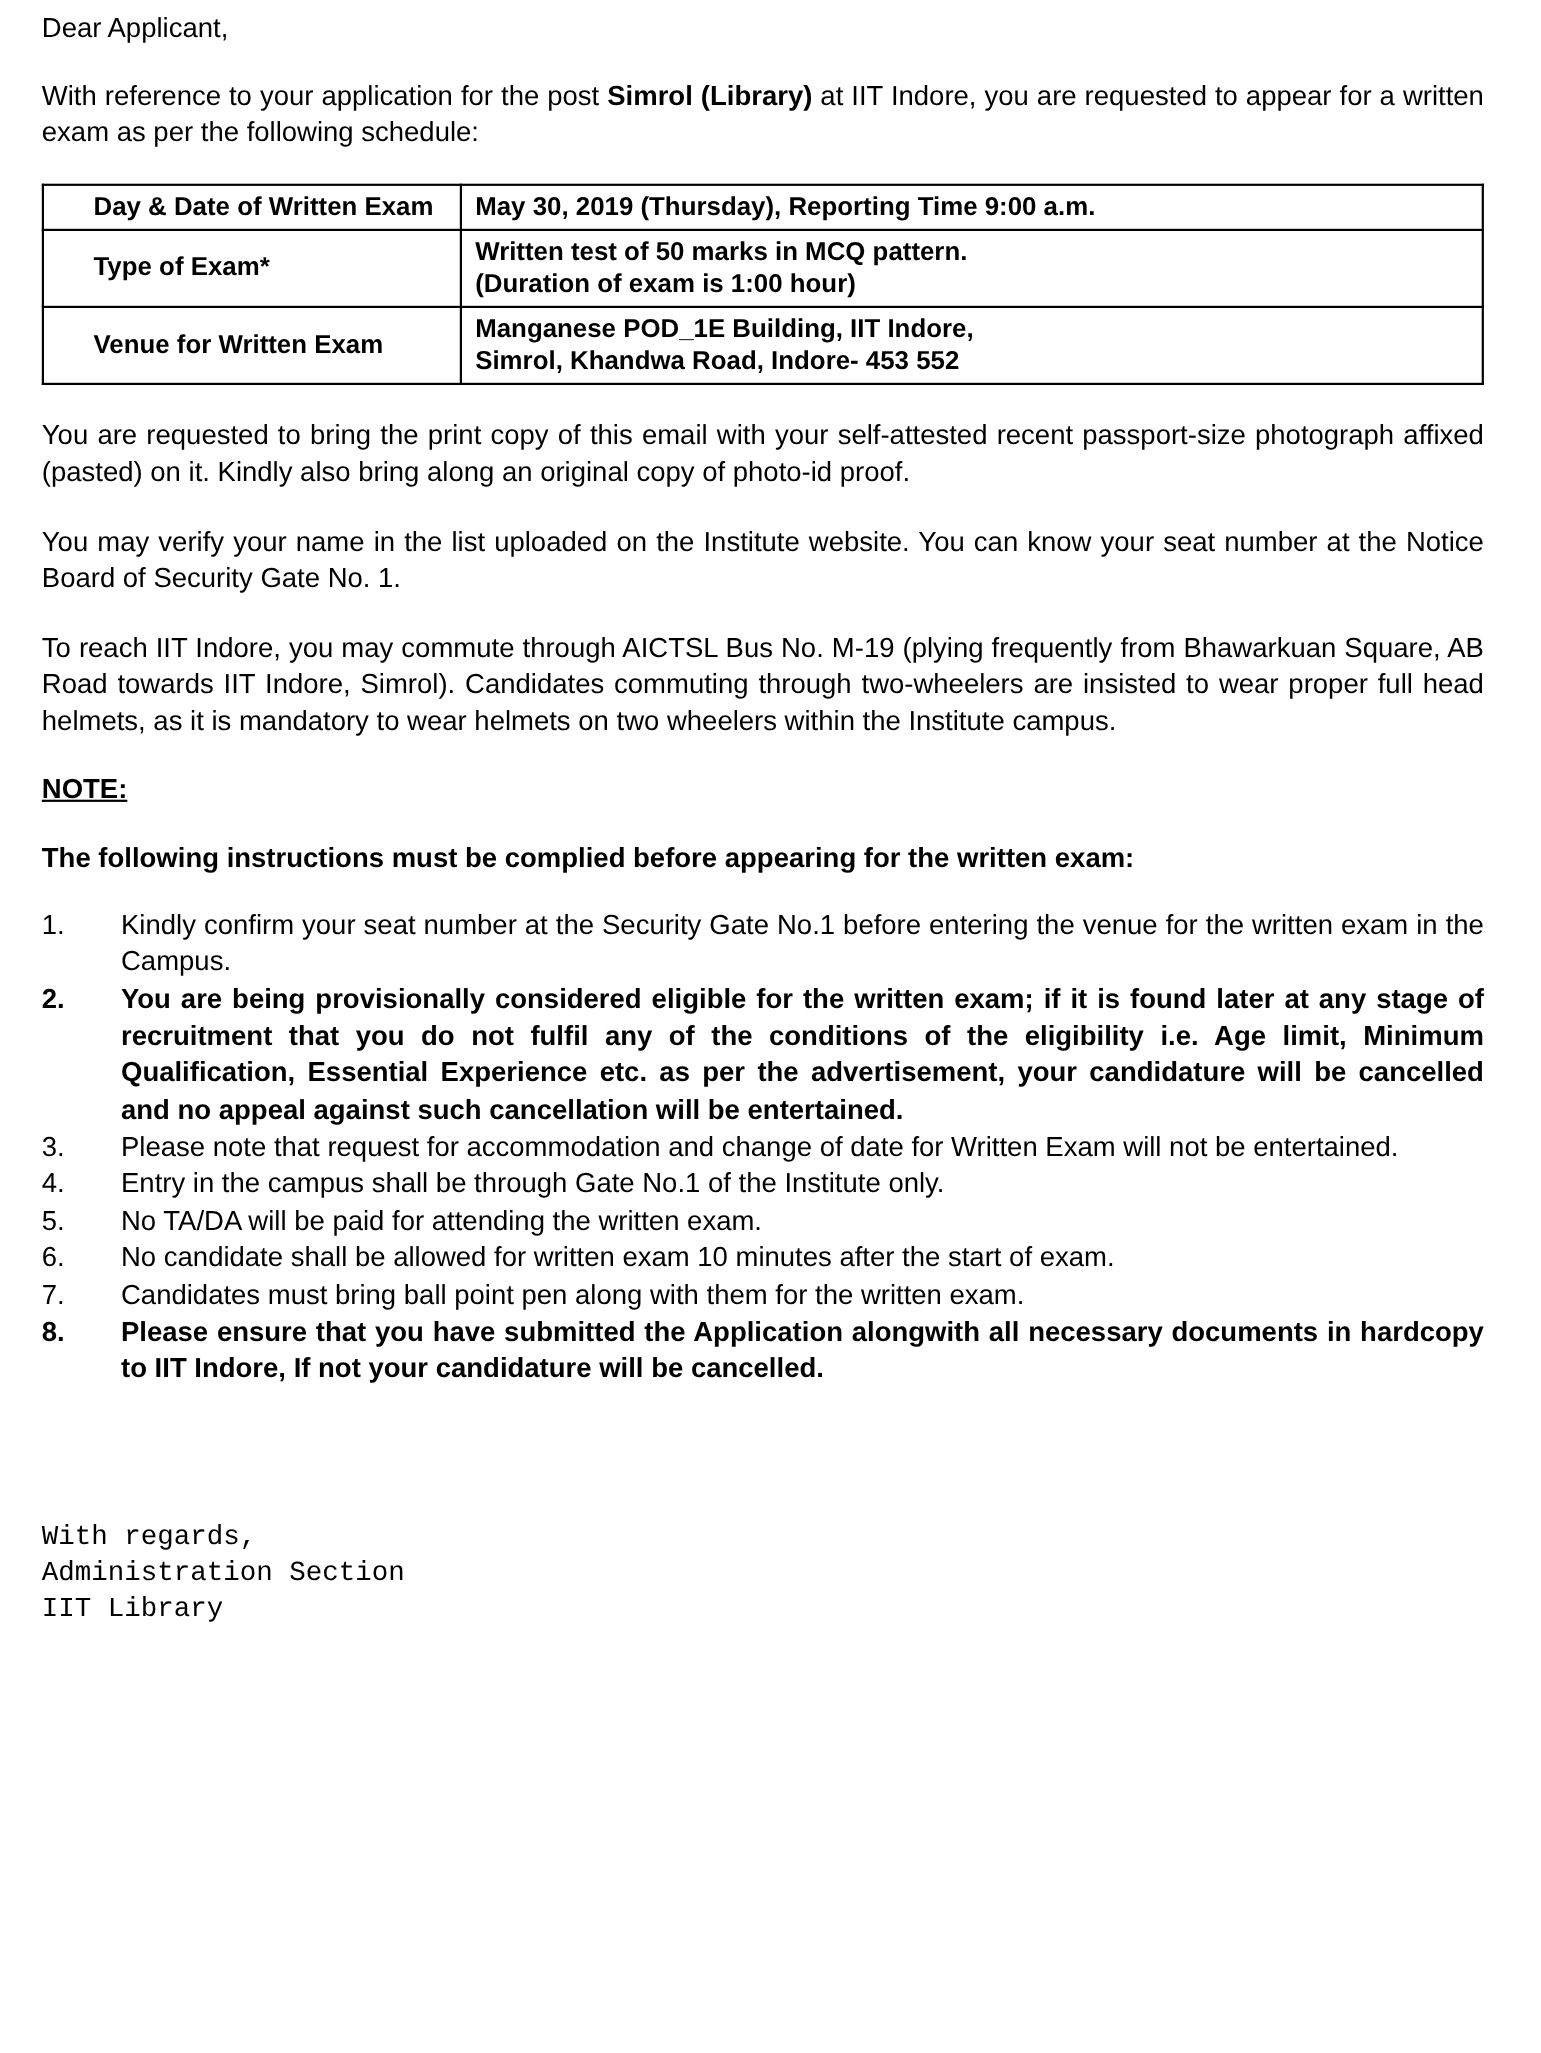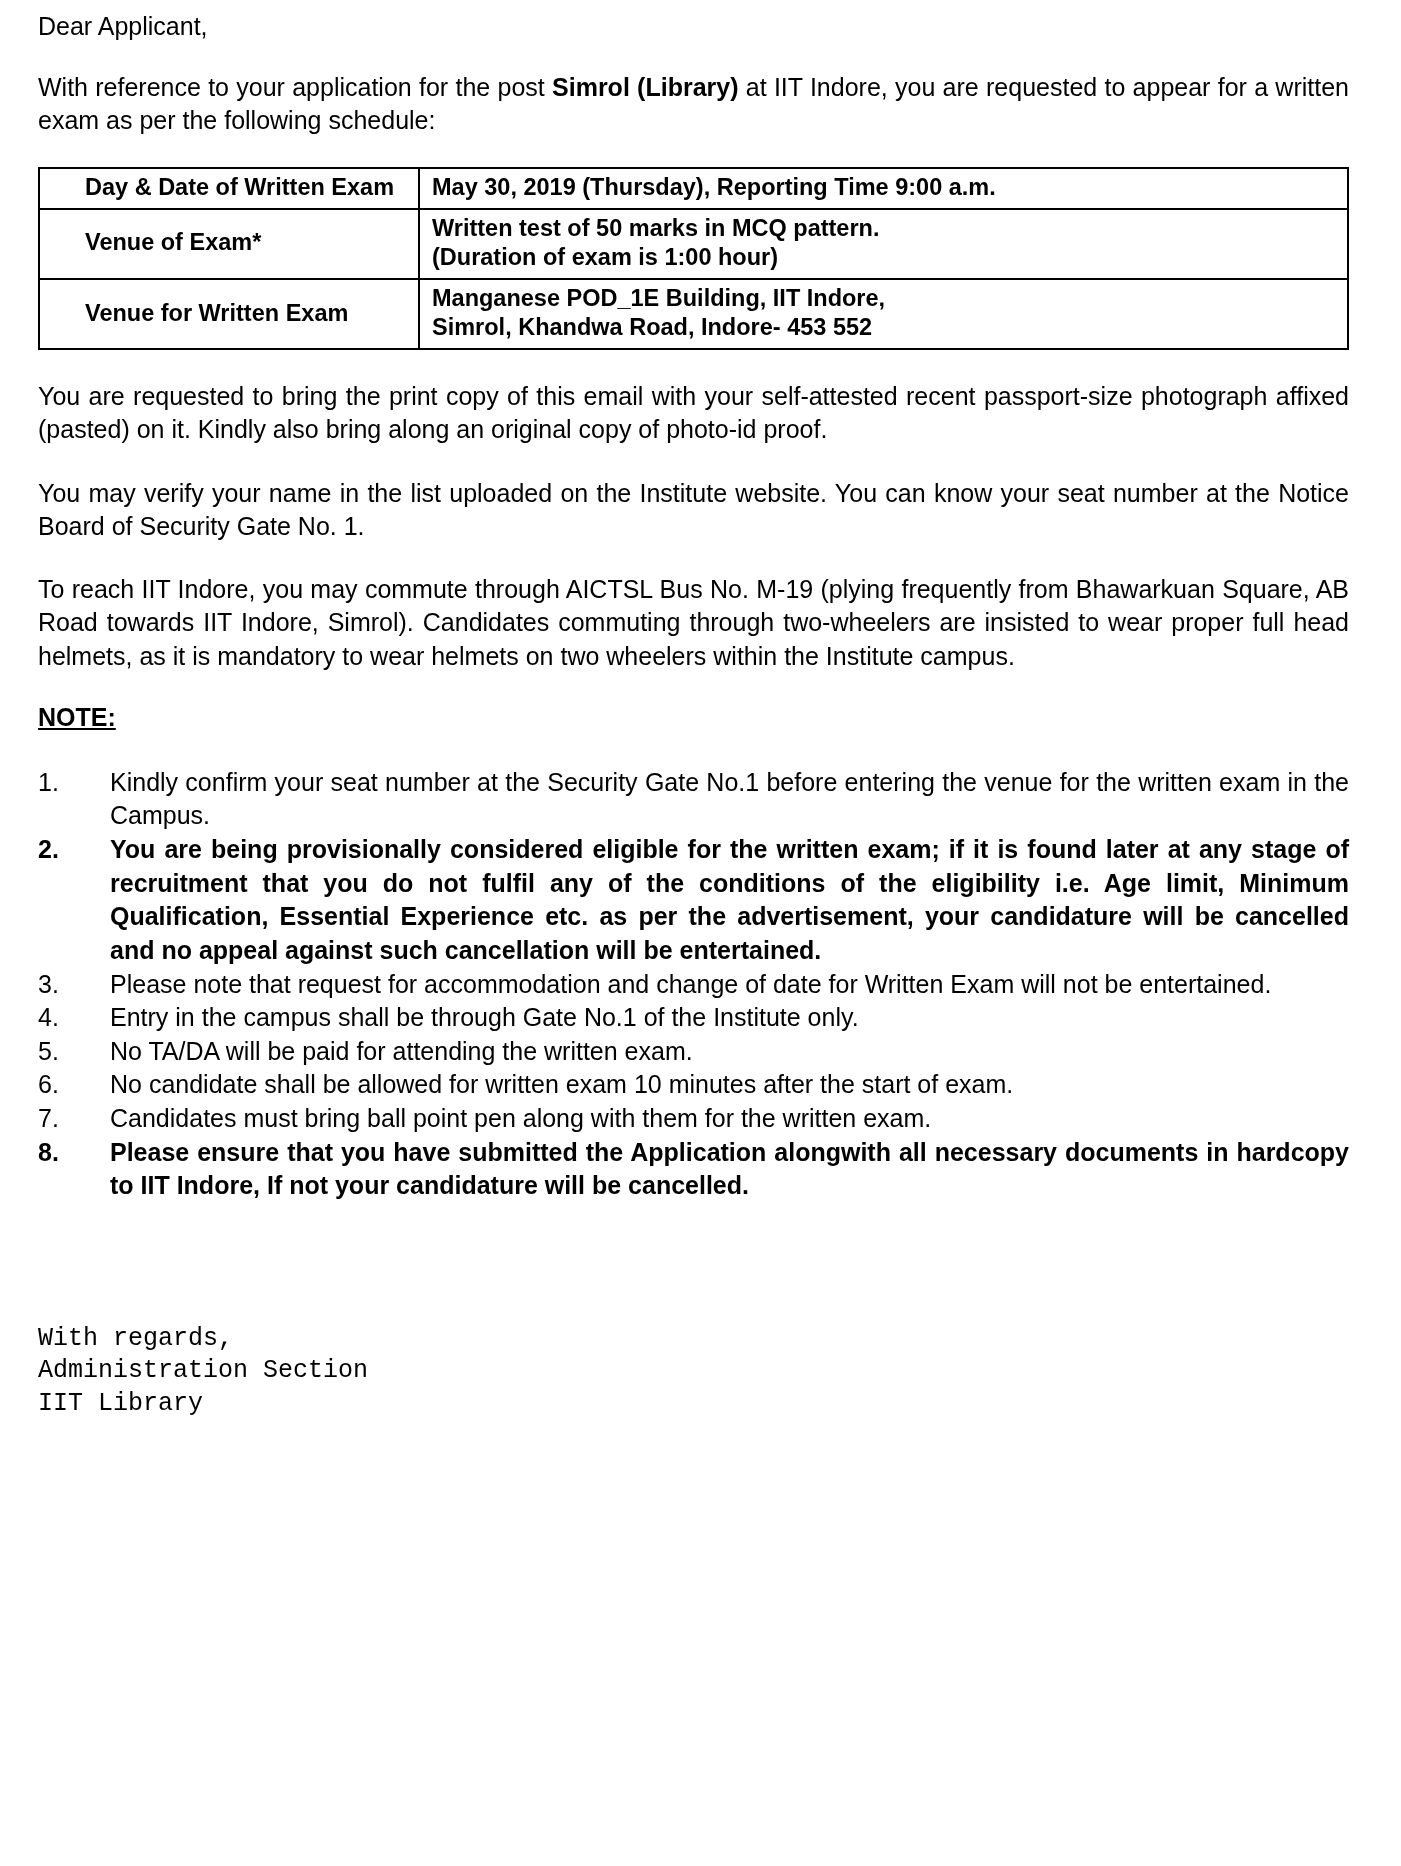--- a/index.html
+++ b/index.html
@@ -123,21 +123,21 @@
   <table class="schedule">
     <tbody>
       <tr>
         <td class="label">Day &amp; Date  of
 Written Exam</td>
         <td class="value">
           <span class="cellline">May 30, 2019 (Thursday), Reporting Time 9:00 a.m.</span>
         </td>
       </tr>
       <tr>
-        <td class="label">Venue of Exam*</td>
+        <td class="label">Type of Exam*</td>
         <td class="value">
           <span class="cellline">Written test of 50 marks in MCQ pattern.</span>
           <span class="cellline">(Duration of exam is 1:00 hour)</span>
         </td>
       </tr>
       <tr>
         <td class="label">Venue for Written Exam</td>
         <td class="value">
           <span class="cellline">Manganese POD_1E Building, IIT Indore,</span>
           <span class="cellline">Simrol, Khandwa Road, Indore- 453 552</span>
@@ -147,20 +147,21 @@
   </table>
 
   <p class="para">You are requested to bring the print copy of this email with your self-attested recent passport-size photograph affixed (pasted) on it. Kindly also bring along an original copy of photo-id proof.</p>
 
   <p class="para">You may verify your name in the list uploaded on the Institute website. You can know your seat number at the Notice Board of Security Gate No. 1.</p>
 
   <p class="para">To reach IIT Indore, you may commute through AICTSL Bus No. M-19 (plying frequently from Bhawarkuan Square, AB Road towards IIT Indore, Simrol). Candidates commuting through two-wheelers are insisted to wear proper full head helmets, as it is mandatory to wear helmets on two wheelers within the Institute campus.</p>
 
   <p class="note-heading">NOTE:</p>
 
+  <p class="instr-heading">The following instructions must be complied before appearing for the written exam:</p>
 
   <ol class="instr-list">
     <li class="instr-item">
       <span class="num">1.</span><span>Kindly confirm your seat number at the Security Gate No.1 before entering the venue for the written exam in the Campus.</span>
     </li>
     <li class="instr-item bold">
       <span class="num">2.</span><span>You are being provisionally considered eligible for the written exam; if it is found later at any stage of recruitment that you do not fulfil any of the conditions of the eligibility i.e. Age limit, Minimum Qualification, Essential Experience etc. as per the advertisement, your candidature will be cancelled and no appeal against such cancellation will be entertained.</span>
     </li>
     <li class="instr-item">
       <span class="num">3.</span><span>Please note that request for accommodation and change of date for Written Exam will not be entertained.</span>

